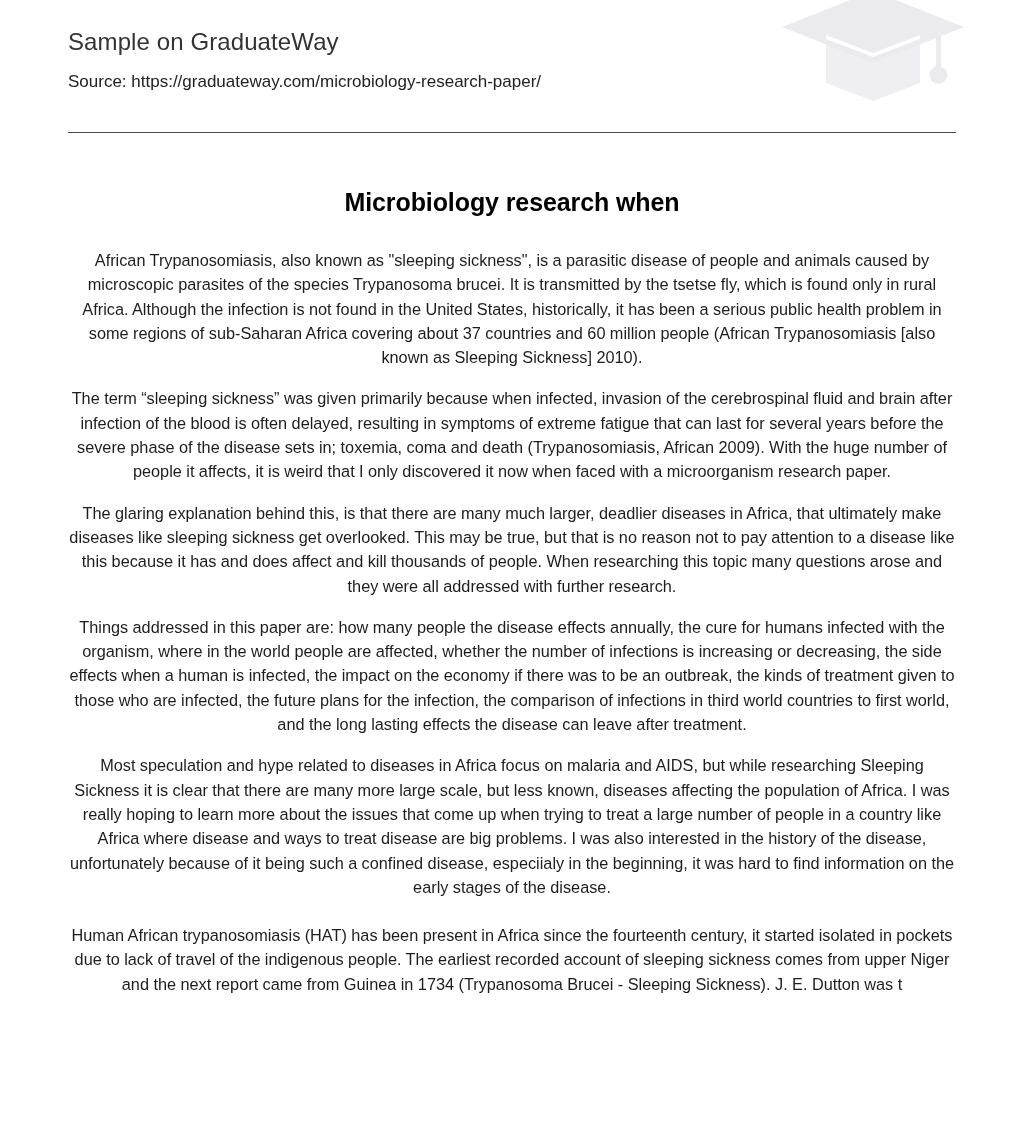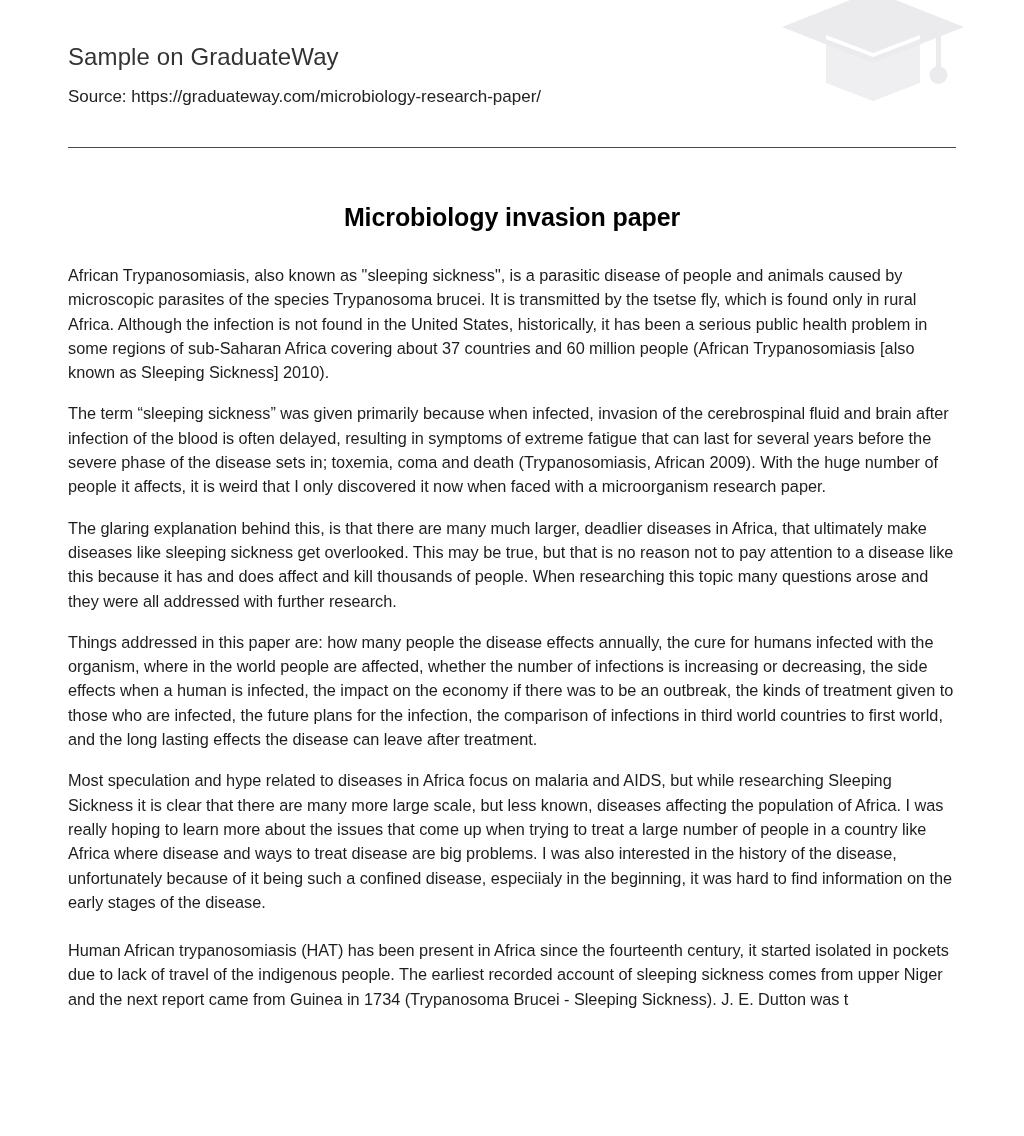--- a/index.html
+++ b/index.html
@@ -21,21 +21,21 @@
     width: 1024px;
     height: 1136px;
     box-sizing: border-box;
     padding: 0 68px;
     background: #ffffff;
   }
 
   
   .masthead {
     position: relative;
-    padding-top: 42px;
+    padding-top: 27px;
   }
   .brand-title {
     font-size: 24px;
     font-weight: 400;
     color: #333333;
     line-height: 30px;
     margin: 0;
     letter-spacing: 0.1px;
   }
   .source-line {
@@ -78,21 +78,21 @@
 
   
   .article {
     padding-top: 30px;
   }
   .article p {
     margin: 0 0 17px 0;
     font-size: 16.3px;
     line-height: 24.3px;
     color: #1d1d1d;
-    text-align: left;
+    text-align: center;
     word-spacing: -0.1px;
   }
   .article p:last-child {
     margin-bottom: 0;
     margin-top: 24px;
   }
 </style>
 </head>
 <body>
 
@@ -115,21 +115,21 @@
       </svg>
     </span>
 
     <h1 class="brand-title">Sample on GraduateWay</h1>
 
     <div class="source-line">Source: https://graduateway.com/microbiology-research-paper/</div>
   </div>
 
   <hr class="divider">
 
-  <h2 class="doc-title">Microbiology invasion paper</h2>
+  <h2 class="doc-title">Microbiology research when</h2>
 
   <div class="article">
     <p>African Trypanosomiasis, also known as "sleeping sickness", is a parasitic disease of people and animals caused by microscopic parasites of the species Trypanosoma brucei. It is transmitted by the tsetse fly, which is found only in rural Africa. Although the infection is not found in the United States, historically, it has been a serious public health problem in some regions of sub-Saharan Africa covering about 37 countries and 60 million people (African Trypanosomiasis [also known as Sleeping Sickness] 2010).</p>
     <p>The term “sleeping sickness” was given primarily because when infected, invasion of the cerebrospinal fluid and brain after infection of the blood is often delayed, resulting in symptoms of extreme fatigue that can last for several years before the severe phase of the disease sets in; toxemia, coma and death (Trypanosomiasis, African 2009). With the huge number of people it affects, it is weird that I only discovered it now when faced with a microorganism research paper.</p>
     <p>The glaring explanation behind this, is that there are many much larger, deadlier diseases in Africa, that ultimately make diseases like sleeping sickness get overlooked. This may be true, but that is no reason not to pay attention to a disease like this because it has and does affect and kill thousands of people. When researching this topic many questions arose and they were all addressed with further research.</p>
     <p>Things addressed in this paper are: how many people the disease effects annually, the cure for humans infected with the organism, where in the world people are affected, whether the number of infections is increasing or decreasing, the side effects when a human is infected, the impact on the economy if there was to be an outbreak, the kinds of treatment given to those who are infected, the future plans for the infection, the comparison of infections in third world countries to first world, and the long lasting effects the disease can leave after treatment.</p>
     <p>Most speculation and hype related to diseases in Africa focus on malaria and AIDS, but while researching Sleeping Sickness it is clear that there are many more large scale, but less known, diseases affecting the population of Africa. I was really hoping to learn more about the issues that come up when trying to treat a large number of people in a country like Africa where disease and ways to treat disease are big problems. I was also interested in the history of the disease, unfortunately because of it being such a confined disease, especiialy in the beginning, it was hard to find information on the early stages of the disease.</p>
     <p>Human African trypanosomiasis (HAT) has been present in Africa since the fourteenth century, it started isolated in pockets due to lack of travel of the indigenous people. The earliest recorded account of sleeping sickness comes from upper Niger and the next report came from Guinea in 1734 (Trypanosoma Brucei - Sleeping Sickness). J. E. Dutton was t</p>
   </div>
 

